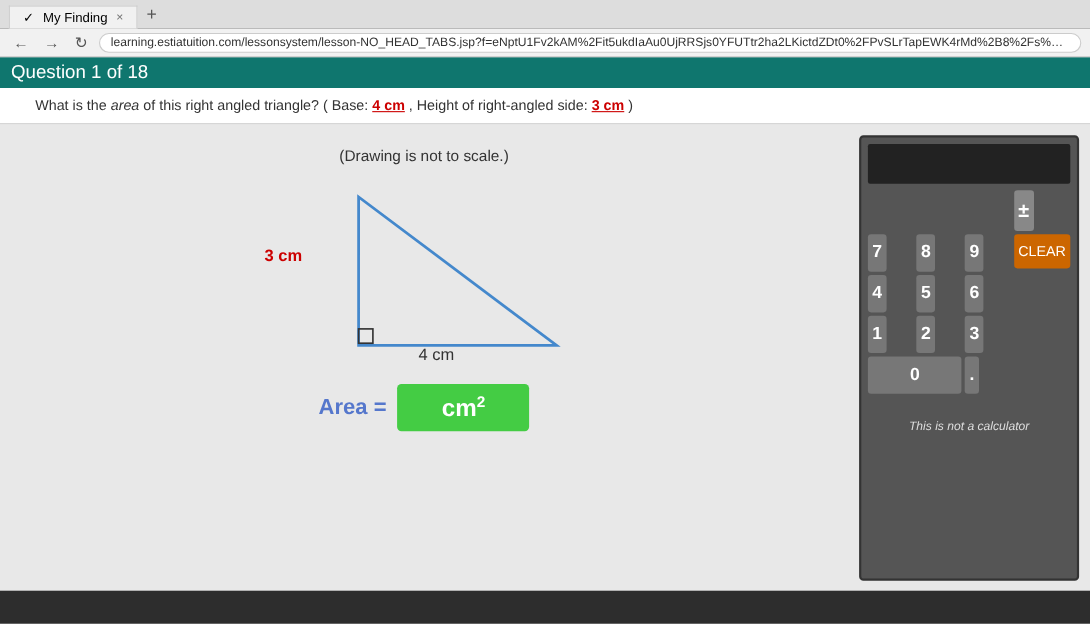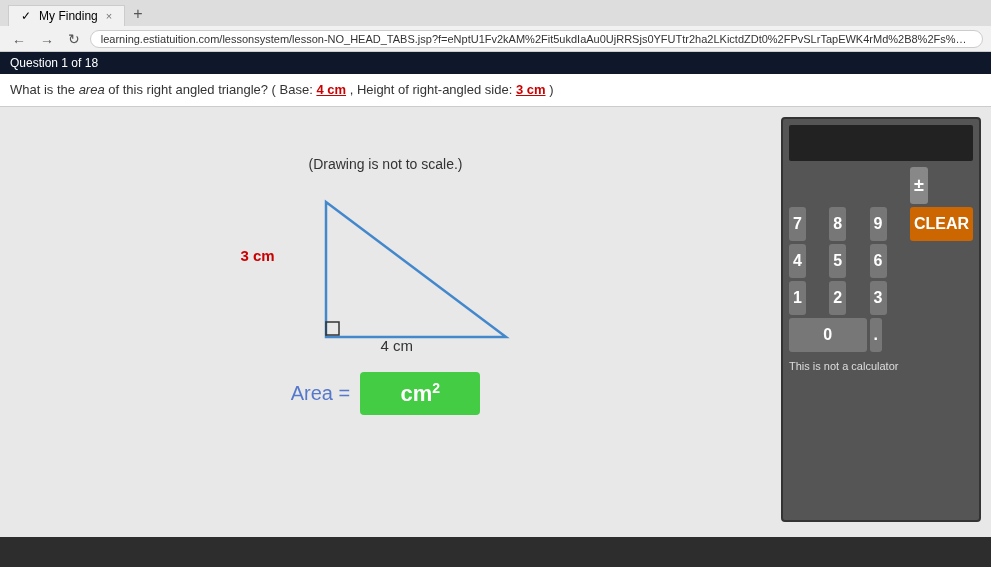--- a/index.html
+++ b/index.html
@@ -72,39 +72,40 @@
 
     
     .page-content {
       background: #e8e8e8;
       height: calc(567px - 30px - 26px - 26px);
       overflow: hidden;
     }
 
     
     .top-bar {
-      background: #0f172a;
+      background: #0f766e;
       color: white;
       display: flex;
       justify-content: space-between;
       align-items: center;
       padding: 4px 10px;
-      font-size: 12px;
+      font-size: 17px;
     }
 
     
     .question-area {
       background: white;
       padding: 6px 10px;
       border-bottom: 1px solid #ccc;
     }
     .question-text {
       font-size: 13px;
       color: #333;
       line-height: 1.5;
+      margin-left: 22px;
     }
     .question-text em {
       font-style: italic;
     }
     .base-highlight {
       color: #cc0000;
       font-weight: bold;
       text-decoration: underline;
     }
     .height-highlight {
@@ -128,34 +129,33 @@
       flex-direction: column;
       align-items: center;
       justify-content: flex-start;
       padding-top: 10px;
     }
 
     .drawing-label {
       font-size: 14px;
       color: #333;
       margin-bottom: 10px;
-      margin-top: 29px;
     }
 
     
     .answer-area {
       display: flex;
       align-items: center;
       gap: 10px;
       margin-top: 10px;
     }
     .area-label {
       font-size: 20px;
       color: #5577cc;
-      font-weight: normal;
+      font-weight: bold;
     }
     .answer-input {
       background: #44cc44;
       color: white;
       font-size: 22px;
       font-weight: bold;
       padding: 8px 16px;
       border-radius: 4px;
       min-width: 120px;
       text-align: center;
@@ -194,32 +194,33 @@
       border: none;
       border-radius: 3px;
       padding: 8px 4px;
       font-size: 16px;
       font-weight: bold;
       cursor: pointer;
       text-align: center;
     }
     .calc-btn.clear {
       background: #cc6600;
-      font-size: 16px;
-      font-weight: bold;
+      font-size: 13px;
+      font-weight: normal;
     }
     .calc-btn.plus-minus {
       background: #888;
       font-size: 18px;
     }
     .calc-not-label {
-      text-align: left;
+      text-align: center;
       color: #ddd;
       font-size: 11px;
-      margin-top: 8px;
+      margin-top: 24px;
+      font-style: italic;
     }
   </style>
 </head>
 <body>
 
 <div class="tab-bar">
   <div class="tab">
     <span>✓</span>
     <span>My Finding</span>
     <span class="tab-close">×</span>

